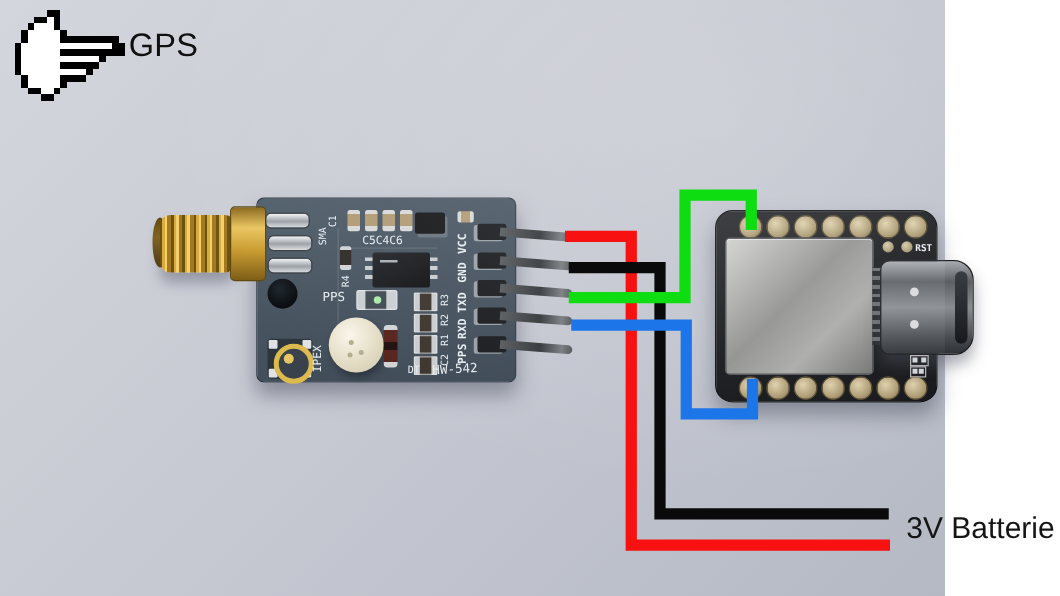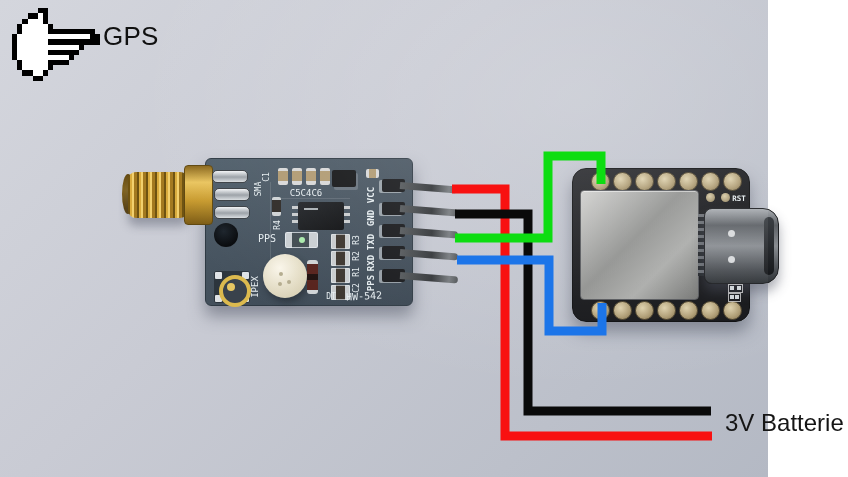--- a/index.html
+++ b/index.html
@@ -1,18 +1,18 @@
 <!DOCTYPE html>
 <html><head>
 <meta charset="utf-8">
 <style>
   html,body{margin:0;padding:0;}
   body{width:848px;height:477px;overflow:hidden;font-family:"Liberation Sans",sans-serif;}
   .stage{position:relative;width:756px;height:477px;
-         background:linear-gradient(135deg,#d4d6dd 0%,#c9cbd4 40%,#bcc0ca 78%,#b4b9c4 100%);padding-left:12px;}
+         background:linear-gradient(135deg,#d4d6dd 0%,#c9cbd4 40%,#bcc0ca 78%,#b4b9c4 100%);}
   .stage::after{content:"";position:absolute;inset:0;
          background:radial-gradient(ellipse at 75% 20%,rgba(255,255,255,.18),rgba(255,255,255,0) 55%);pointer-events:none;}
   .abs{position:absolute;}
 
   
   .anno{color:#101010;font-size:26px;line-height:30px;letter-spacing:.2px;}
   .battery{color:#151515;font-size:24px;white-space:nowrap;}
 
   
   .gps{left:120px;top:148px;width:345px;height:170px;}

